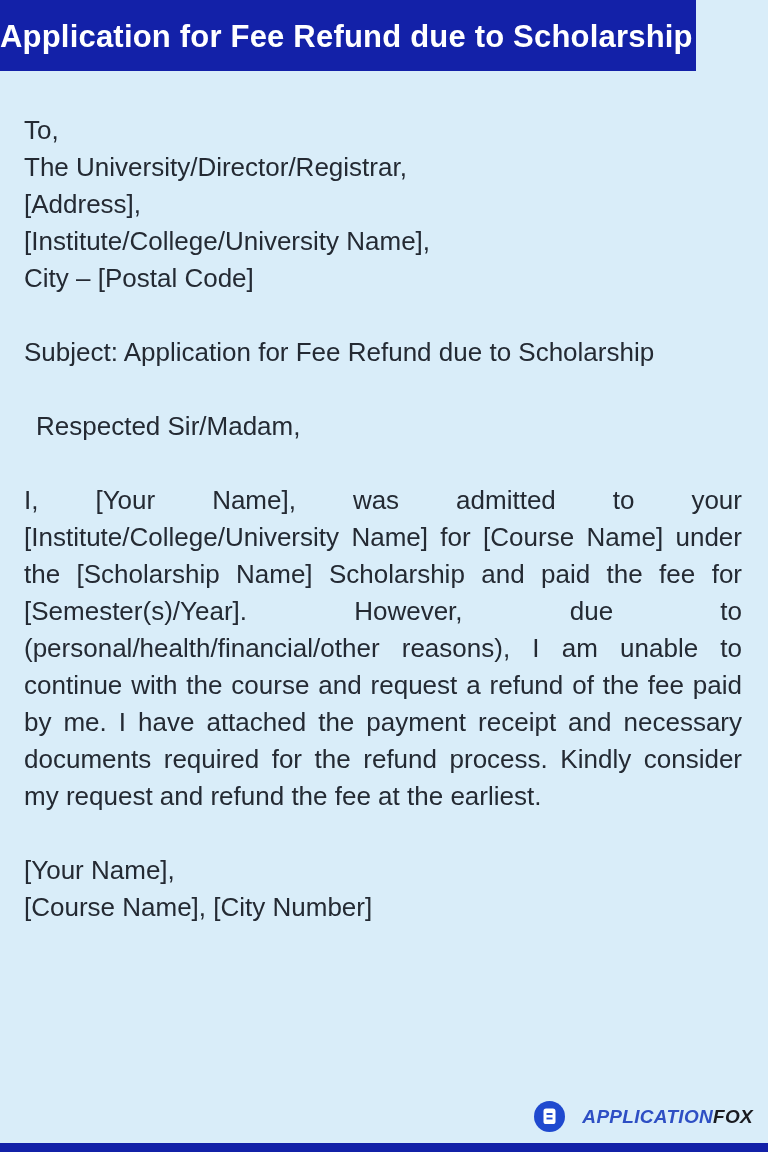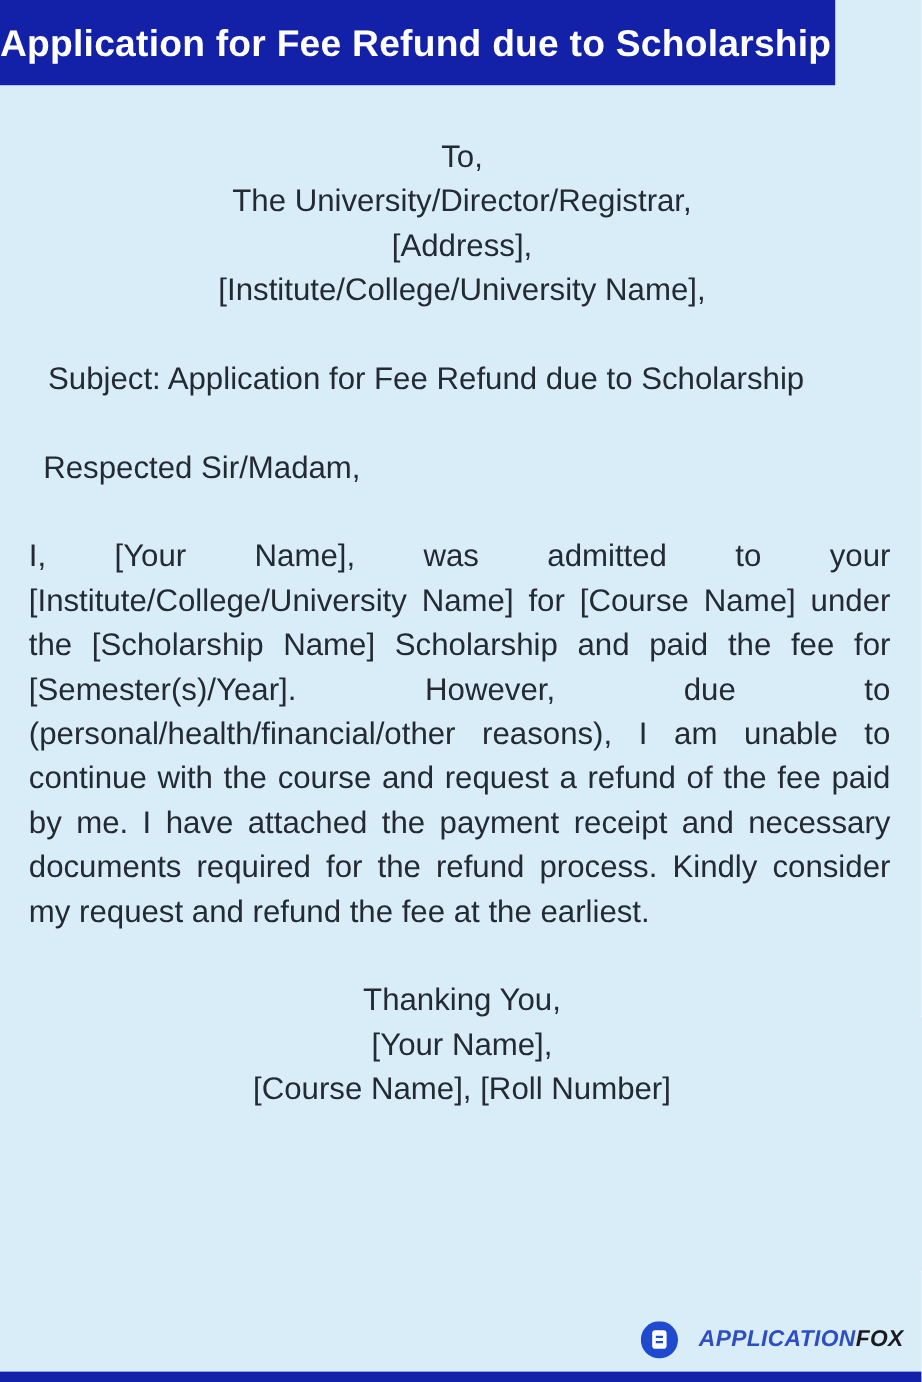--- a/index.html
+++ b/index.html
@@ -25,22 +25,22 @@
     letter-spacing: 0.2px;
     white-space: nowrap;
     padding-top: 2px;
   }
   .letter {
     padding: 41px 22px 0 24px;
     color: #242a33;
     font-size: 26px;
     line-height: 37px;
   }
-  .block { margin: 0; text-align: center; }
-  .subject-line { margin: 37px 16px; }
+  .block { margin: 0; }
+  .subject-line { margin: 37px 0; }
   .salutation-line { margin: 0 0 37px 12px; }
   .body-paragraph {
     text-align: justify;
     margin: 0 4px 37px 0;
   }
   .footer-logo {
     position: absolute;
     right: 13px; top: 1101px;
     display: flex; align-items: center;
     gap: 17px;
@@ -71,32 +71,32 @@
   <div class="header-bar">
     <h1>Application for Fee Refund due to Scholarship</h1>
   </div>
 
   <div class="letter">
     <div class="block">
         <div>To,</div>
         <div>The University/Director/Registrar,</div>
         <div>[Address],</div>
         <div>[Institute/College/University Name],</div>
+        <div>City – [Postal Code]</div>
       </div>
 
     <div class="subject-line">Subject: Application for Fee Refund due to Scholarship</div>
 
     <div class="salutation-line">Respected Sir/Madam,</div>
 
     <div class="body-paragraph">I, [Your Name], was admitted to your [Institute/College/University Name] for [Course Name] under the [Scholarship Name] Scholarship and paid the fee for [Semester(s)/Year]. However, due to (personal/health/financial/other reasons), I am unable to continue with the course and request a refund of the fee paid by me. I have attached the payment receipt and necessary documents required for the refund process. Kindly consider my request and refund the fee at the earliest.</div>
 
     <div class="block">
-        <div>Thanking You,</div>
         <div>[Your Name],</div>
-        <div>[Course Name], [Roll Number]</div>
+        <div>[Course Name], [City Number]</div>
       </div>
   </div>
 
   <div class="footer-logo">
     <span class="logo-icon-wrap">
       <svg width="31" height="31" viewBox="0 0 31 31">
         <circle cx="15.5" cy="15.5" r="15.5" fill="#1f49cf"></circle>
         <rect x="9.5" y="7.5" width="12" height="15.5" rx="2.6" fill="#ffffff"></rect>
         <line x1="12.5" y1="13" x2="18.5" y2="13" stroke="#1f49cf" stroke-width="1.9"></line>
         <line x1="12.5" y1="17.5" x2="18.5" y2="17.5" stroke="#1f49cf" stroke-width="1.9"></line>

